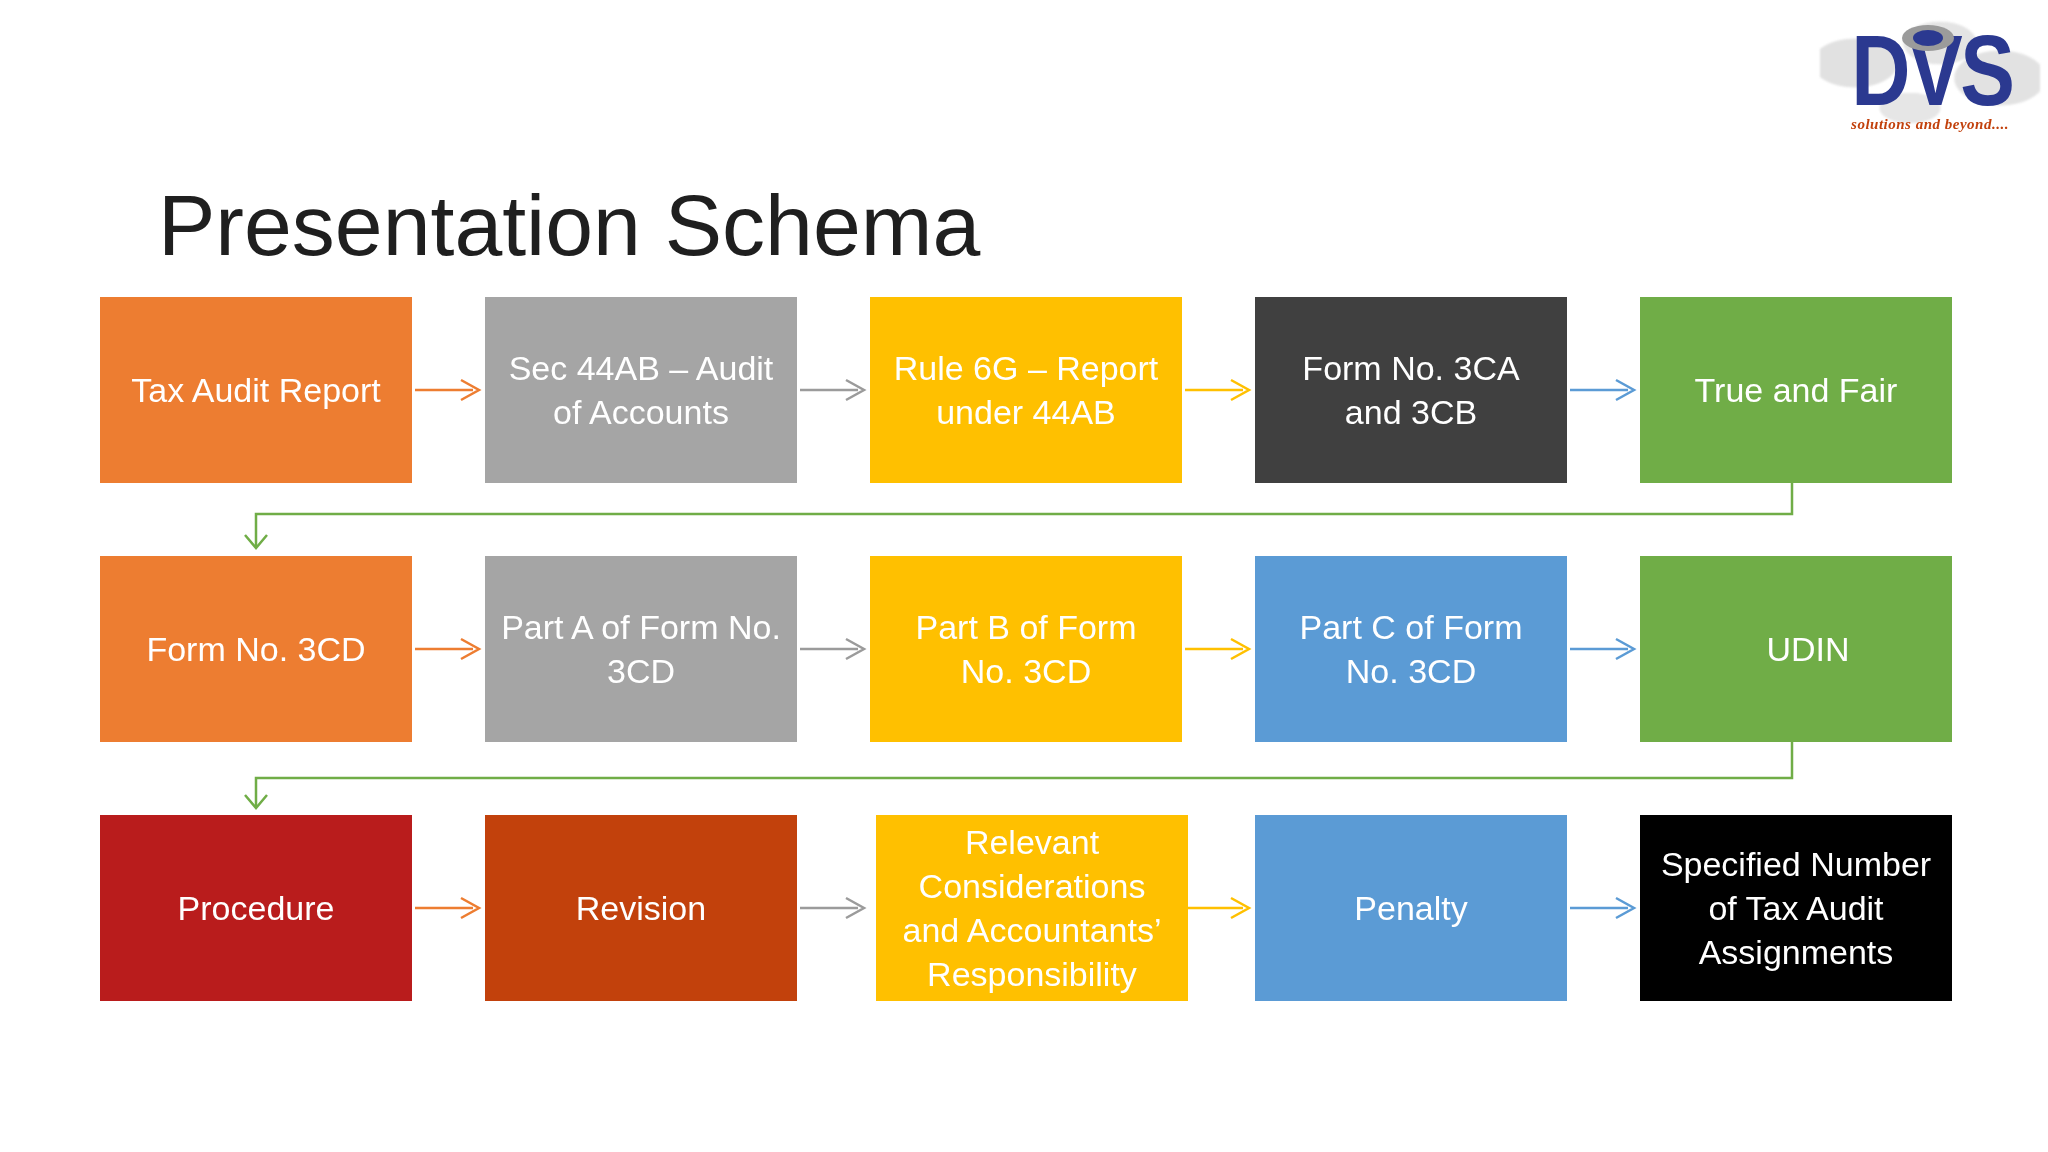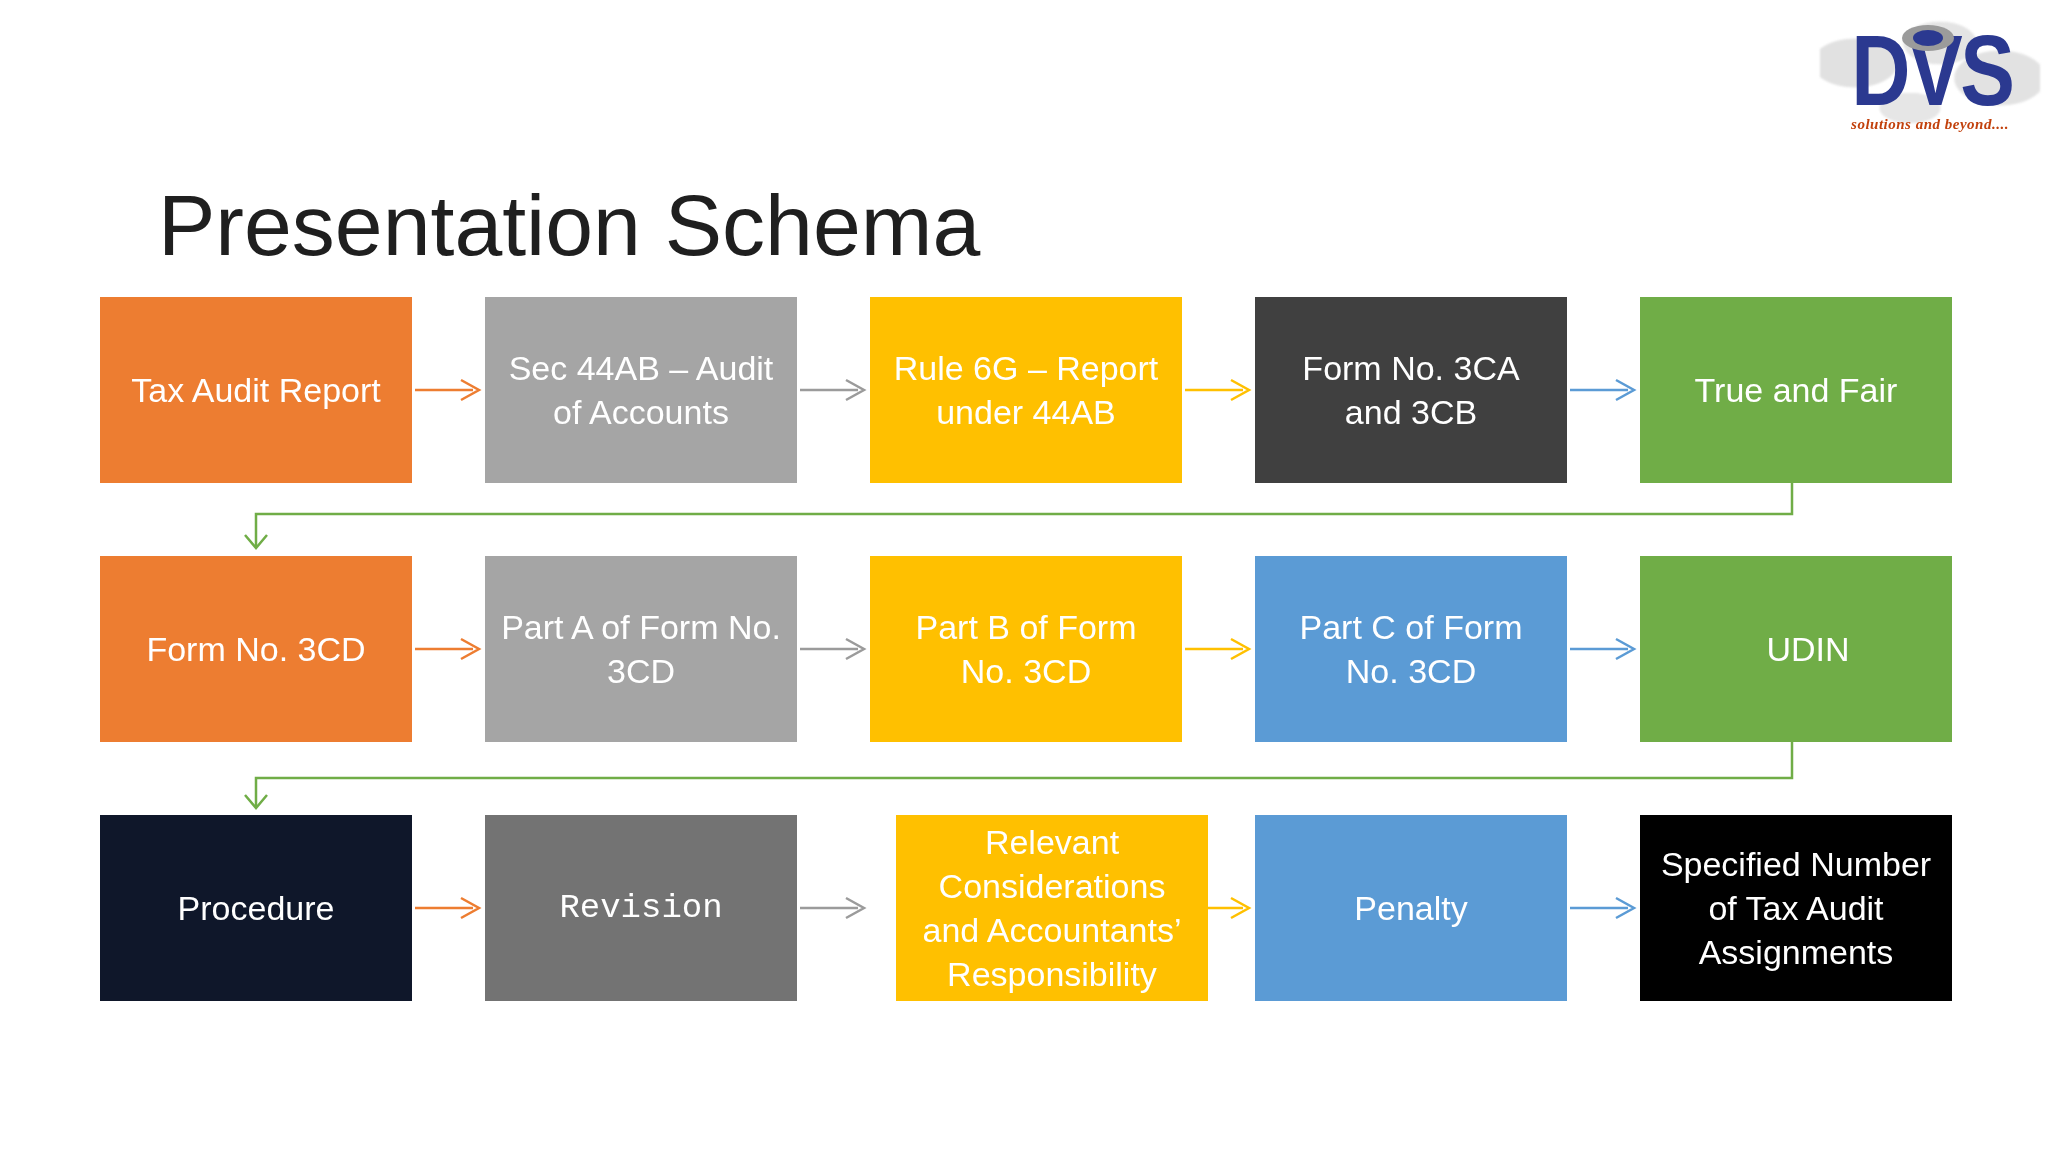--- a/index.html
+++ b/index.html
@@ -128,35 +128,35 @@
       <div class="flow-box" style="left: 1255px; top: 556px; background: rgb(91, 155, 213);">
         <span>Part C of Form No. 3CD</span>
       </div>
       <svg class="arrow-svg" width="70" height="26" style="left: 1568px; top: 636px;">
         <line x1="2" y1="13" x2="60" y2="13" stroke="#5B9BD5" stroke-width="2.5"></line>
         <polyline points="48,3 66,13 48,23" fill="none" stroke="#5B9BD5" stroke-width="2.5"></polyline>
       </svg>
       <div class="flow-box" style="left: 1640px; top: 556px; background: rgb(112, 173, 71); padding-left: 40px;">
         <span>UDIN</span>
       </div>
-      <div class="flow-box" style="left: 100px; top: 815px; background: #0f172a;">
+      <div class="flow-box" style="left: 100px; top: 815px; background: #b91c1c;">
         <span>Procedure</span>
       </div>
       <svg class="arrow-svg" width="70" height="26" style="left: 413px; top: 895px;">
         <line x1="2" y1="13" x2="60" y2="13" stroke="#ED7D31" stroke-width="2.5"></line>
         <polyline points="48,3 66,13 48,23" fill="none" stroke="#ED7D31" stroke-width="2.5"></polyline>
       </svg>
-      <div class="flow-box" style="left: 485px; top: 815px; background: #737373; font-family: Liberation Mono, monospace;">
+      <div class="flow-box" style="left: 485px; top: 815px; background: #c2410c;">
         <span>Revision</span>
       </div>
       <svg class="arrow-svg" width="70" height="26" style="left: 798px; top: 895px;">
         <line x1="2" y1="13" x2="60" y2="13" stroke="#9B9B9B" stroke-width="2.5"></line>
         <polyline points="48,3 66,13 48,23" fill="none" stroke="#9B9B9B" stroke-width="2.5"></polyline>
       </svg>
-      <div class="flow-box" style="left: 896px; top: 815px; background: rgb(255, 192, 0);">
+      <div class="flow-box" style="left: 876px; top: 815px; background: rgb(255, 192, 0);">
         <span>Relevant Considerations and Accountants’ Responsibility</span>
       </div>
       <svg class="arrow-svg" width="70" height="26" style="left: 1183px; top: 895px;">
         <line x1="2" y1="13" x2="60" y2="13" stroke="#FFC000" stroke-width="2.5"></line>
         <polyline points="48,3 66,13 48,23" fill="none" stroke="#FFC000" stroke-width="2.5"></polyline>
       </svg>
       <div class="flow-box" style="left: 1255px; top: 815px; background: rgb(91, 155, 213);">
         <span>Penalty</span>
       </div>
       <svg class="arrow-svg" width="70" height="26" style="left: 1568px; top: 895px;">

